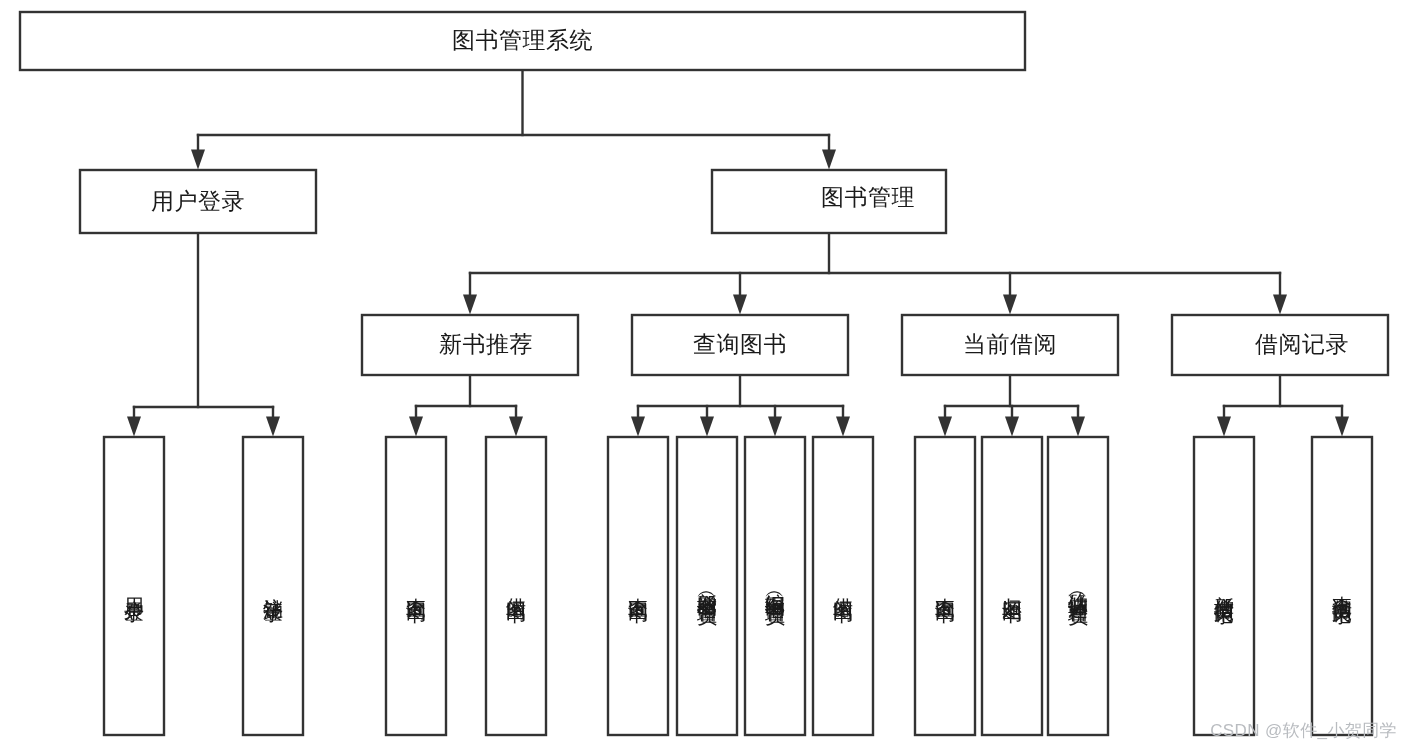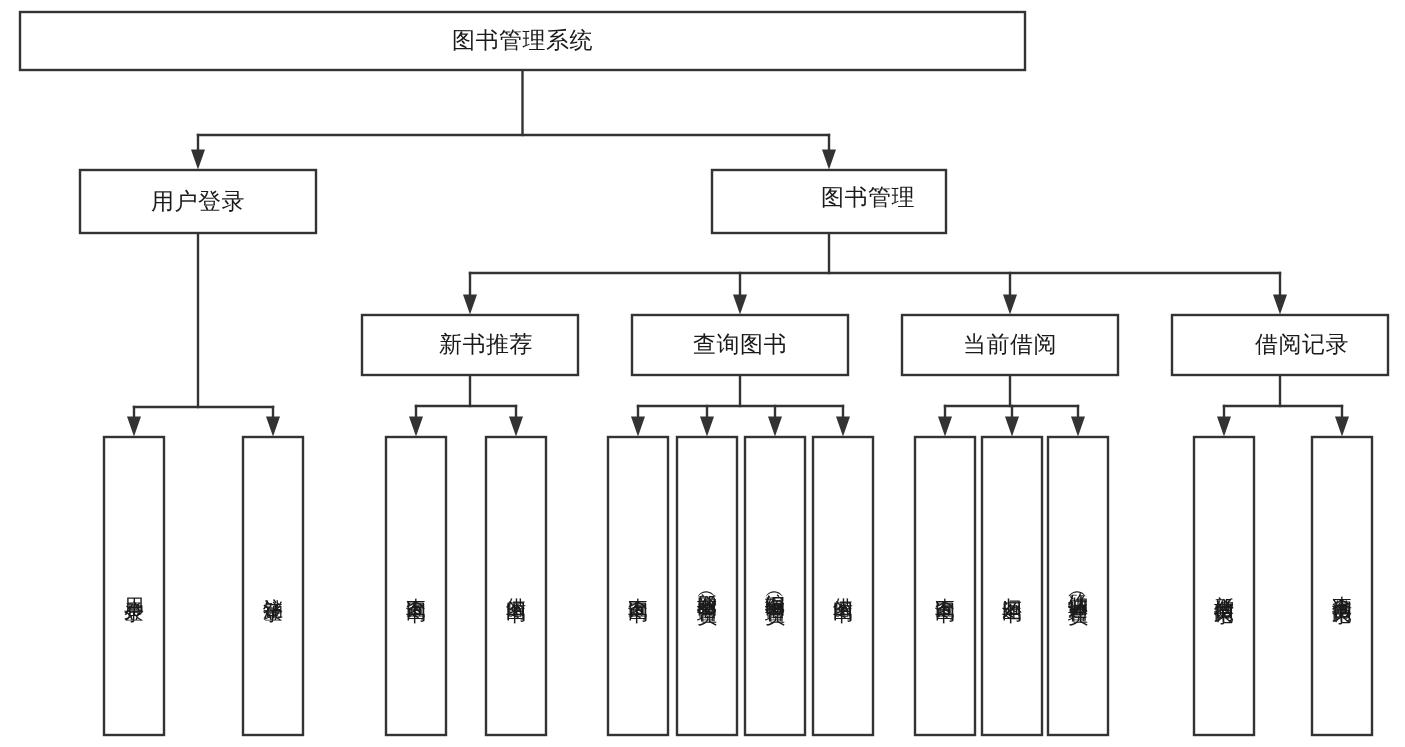--- a/index.html
+++ b/index.html
@@ -177,13 +177,14 @@
       <div class="node-label vertical" style="left: 677px; top: 437px; width: 60px; height: 298px;">新增图书（管理员）</div>
       <div class="node-label vertical" style="left: 745px; top: 437px; width: 60px; height: 298px;">编辑图书（管理员）</div>
       <div class="node-label vertical" style="left: 813px; top: 437px; width: 60px; height: 298px;">借阅图书</div>
       <div class="node-label vertical" style="left: 915px; top: 437px; width: 60px; height: 298px;">查询图书</div>
       <div class="node-label vertical" style="left: 982px; top: 437px; width: 60px; height: 298px;">归还图书</div>
       <div class="node-label vertical" style="left: 1048px; top: 437px; width: 60px; height: 298px;">确认归还（管理员）</div>
       <div class="node-label vertical" style="left: 1194px; top: 437px; width: 60px; height: 298px;">新增借阅记录</div>
       <div class="node-label vertical" style="left: 1312px; top: 437px; width: 60px; height: 298px;">查询借阅记录</div>
     </div>
 
+  <div class="watermark">CSDN @软件_小贺同学</div>
 </div>
 
 </body></html>

